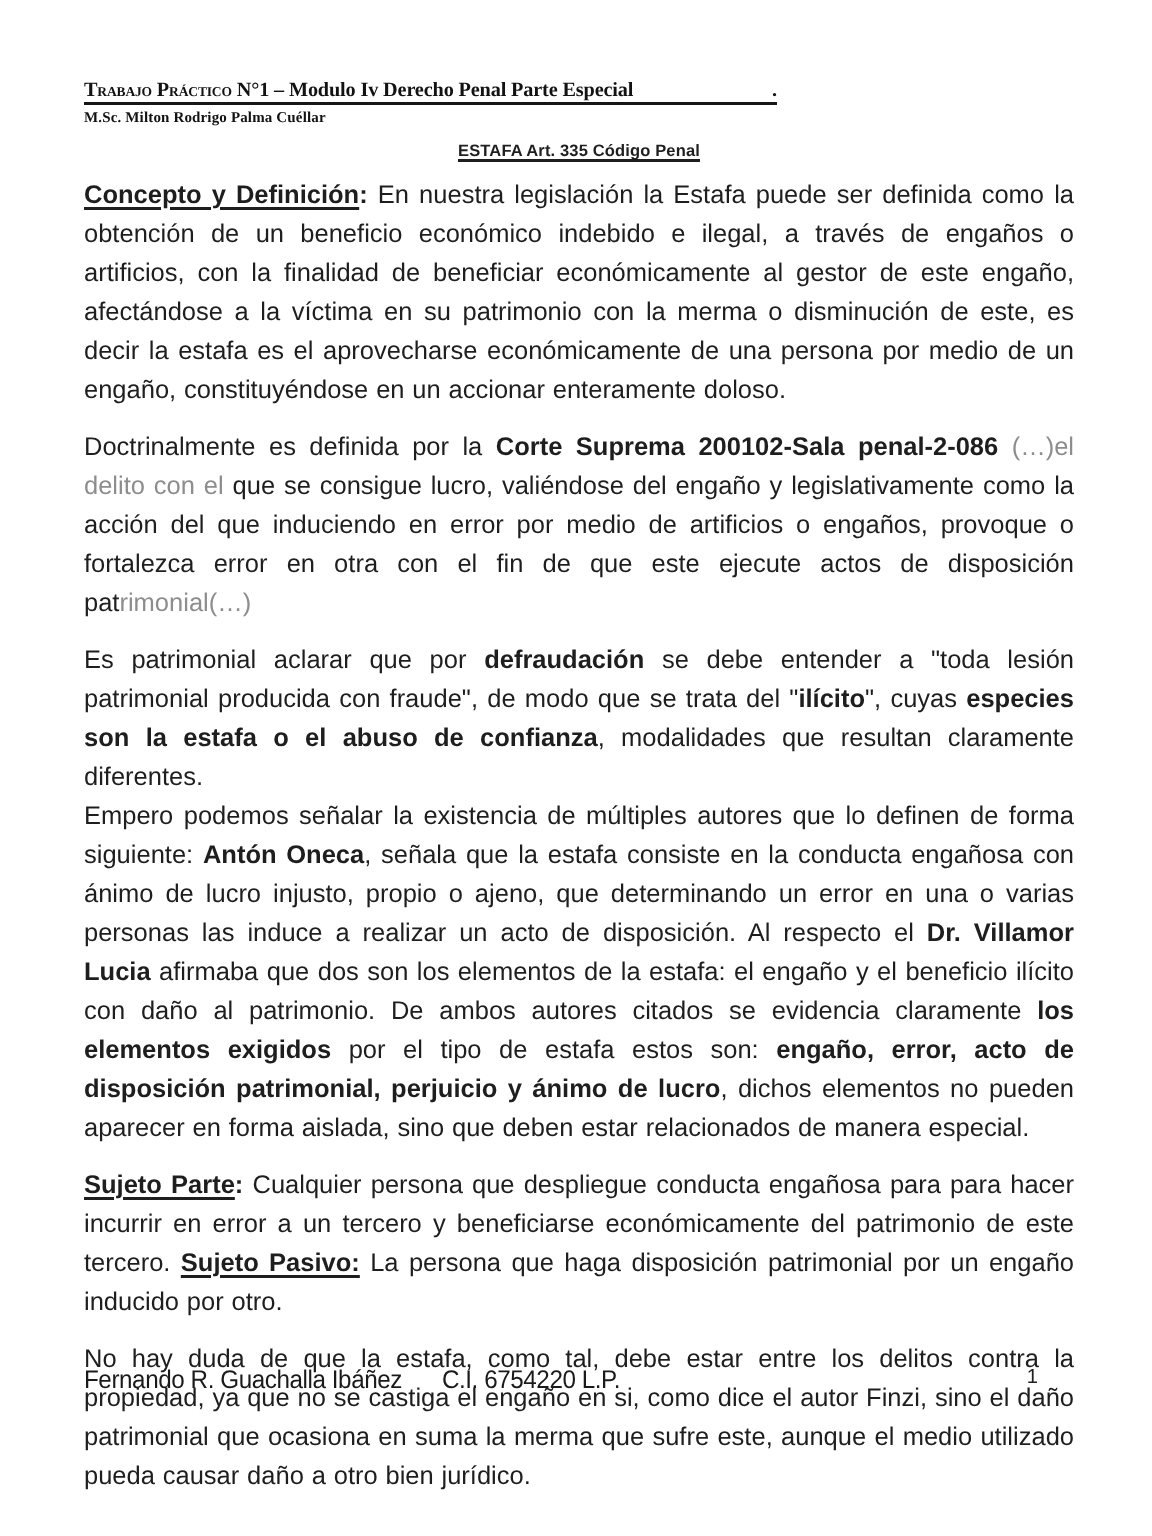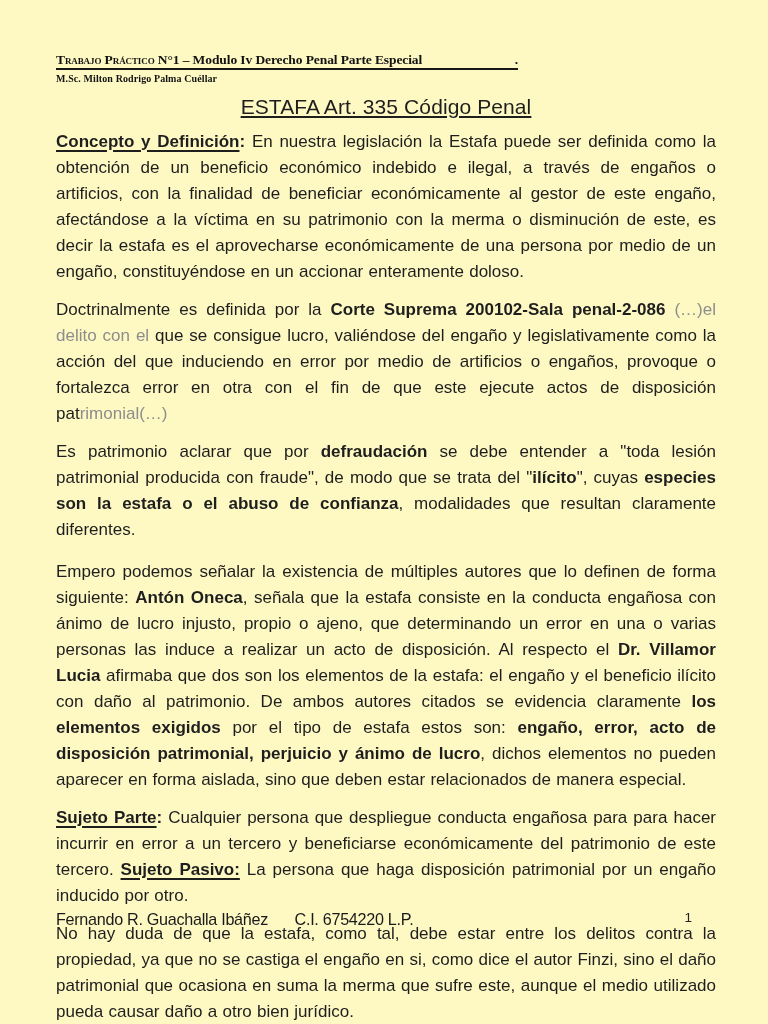--- a/index.html
+++ b/index.html
@@ -1,21 +1,21 @@
 <!DOCTYPE html>
 <html style="--text: #1e1e1e; --muted: #8d8d8d;"><head>
 <meta charset="utf-8">
 <title>Document</title>
 <style>
   html, body { margin: 0; padding: 0; background: #e9e9e9; }
   .page {
     position: relative;
     width: 768px;
     height: 1024px;
-    background: #fef9c3;
+    background: #ffffff;
     margin: 0 auto;
     overflow: hidden;
     color: var(--text, #1e1e1e);
     font-family: "Liberation Sans", sans-serif;
   }
   .content {
     position: absolute;
     left: 56px;
     right: 52px;
     top: 52px;
@@ -41,37 +41,37 @@
   .sc { font-variant: small-caps; }
   .hdr-line2 {
     font-size: 10px;
     margin-top: 3px;
     letter-spacing: 0.1px;
   }
   
   .title {
     margin-top: 11px;
     text-align: center;
-    font-weight: normal;
-    font-size: 21px;
+    font-weight: bold;
+    font-size: 11px;
     text-decoration: underline;
     text-decoration-thickness: 1.5px;
     text-underline-offset: 2px;
     letter-spacing: 0.1px;
   }
   
   .para {
     font-size: 17px;
     line-height: 26px;
     text-align: justify;
     margin: 12px 0 0 0;
     word-spacing: 0.5px;
   }
   .para.first { margin-top: 10px; }
-  .para.tight { margin-top: 16px; }
+  .para.tight { margin-top: 0; }
   .b  { font-weight: bold; }
   .bu {
     font-weight: bold;
     text-decoration: underline;
     text-decoration-thickness: 1.5px;
     text-underline-offset: 3px;
   }
   .g  { color: var(--muted, #8d8d8d); }
   
   .footer {
@@ -103,21 +103,21 @@
         <span><span class="sc">Trabajo Práctico</span><span> N°1 – Modulo Iv Derecho Penal Parte Especial</span></span>
         <span>.</span>
       </div>
       <div class="hdr-line2">M.Sc. Milton Rodrigo Palma Cuéllar</div>
     </div>
 
     <div class="title">ESTAFA Art. 335 Código Penal</div>
 
     <p class="para first"><span class="bu">Concepto y Definición</span><span class="b">: </span><span>En nuestra legislación la Estafa puede ser definida como la obtención de un beneficio económico indebido e ilegal, a través de engaños o artificios, con la finalidad de beneficiar económicamente  al gestor de este engaño, afectándose a la víctima en su patrimonio con la merma o disminución de este, es decir la estafa es el aprovecharse económicamente de una persona por medio de un engaño, constituyéndose en un accionar enteramente doloso.</span></p>
     <p class="para"><span>Doctrinalmente es definida por la </span><span class="b">Corte Suprema 200102-Sala penal-2-086</span><span class="g"> (…)el delito con el</span><span> que se consigue lucro, valiéndose del engaño y legislativamente como la acción del que induciendo en error por medio de artificios  o engaños, provoque o fortalezca error en otra con el fin de que este ejecute actos de disposición pat</span><span class="g">rimonial(…)</span></p>
-    <p class="para"><span>Es patrimonio aclarar que por </span><span class="b">defraudación</span><span> se debe entender a "toda lesión patrimonial producida con fraude", de modo que se trata del "</span><span class="b">ilícito</span><span>", cuyas </span><span class="b">especies son la estafa o el abuso de confianza</span><span>, modalidades que resultan claramente diferentes.</span></p>
+    <p class="para"><span>Es patrimonial aclarar que por </span><span class="b">defraudación</span><span> se debe entender a "toda lesión patrimonial producida con fraude", de modo que se trata del "</span><span class="b">ilícito</span><span>", cuyas </span><span class="b">especies son la estafa o el abuso de confianza</span><span>, modalidades que resultan claramente diferentes.</span></p>
     <p class="para tight"><span>Empero podemos señalar la existencia de múltiples autores que lo definen de forma siguiente: </span><span class="b">Antón Oneca</span><span>, señala que la estafa consiste en la conducta engañosa con ánimo de lucro injusto, propio o ajeno, que determinando un error en una o varias personas las induce a realizar un acto de disposición. Al respecto el </span><span class="b">Dr. Villamor Lucia</span><span> afirmaba que dos son los elementos de la estafa: el engaño y el beneficio ilícito con daño al patrimonio. De ambos autores citados se evidencia claramente </span><span class="b">los elementos exigidos</span><span> por el tipo de estafa estos son: </span><span class="b">engaño, error, acto de disposición patrimonial, perjuicio y ánimo de lucro</span><span>, dichos elementos no pueden aparecer en forma aislada, sino que deben estar relacionados de manera especial.</span></p>
     <p class="para"><span class="bu">Sujeto Parte</span><span class="b">: </span><span>Cualquier persona que despliegue conducta engañosa para para hacer incurrir en error a un tercero y beneficiarse económicamente del patrimonio de este tercero. </span><span class="bu">Sujeto Pasivo:</span><span> La persona que haga disposición patrimonial por un engaño inducido por otro.</span></p>
     <p class="para"><span>No hay duda de que la estafa, como tal, debe estar entre los delitos contra la propiedad, ya que no se castiga el engaño  en si, como dice el autor Finzi, sino el daño patrimonial que ocasiona en suma la merma que sufre este, aunque el medio utilizado pueda causar daño a otro bien jurídico.</span></p>
   </div>
 
   <div class="footer">
     <span class="footer-group">
       <span class="footer-name">Fernando R. Guachalla Ibáñez</span>
       <span class="footer-ci">C.I. 6754220 L.P.</span>
     </span>

